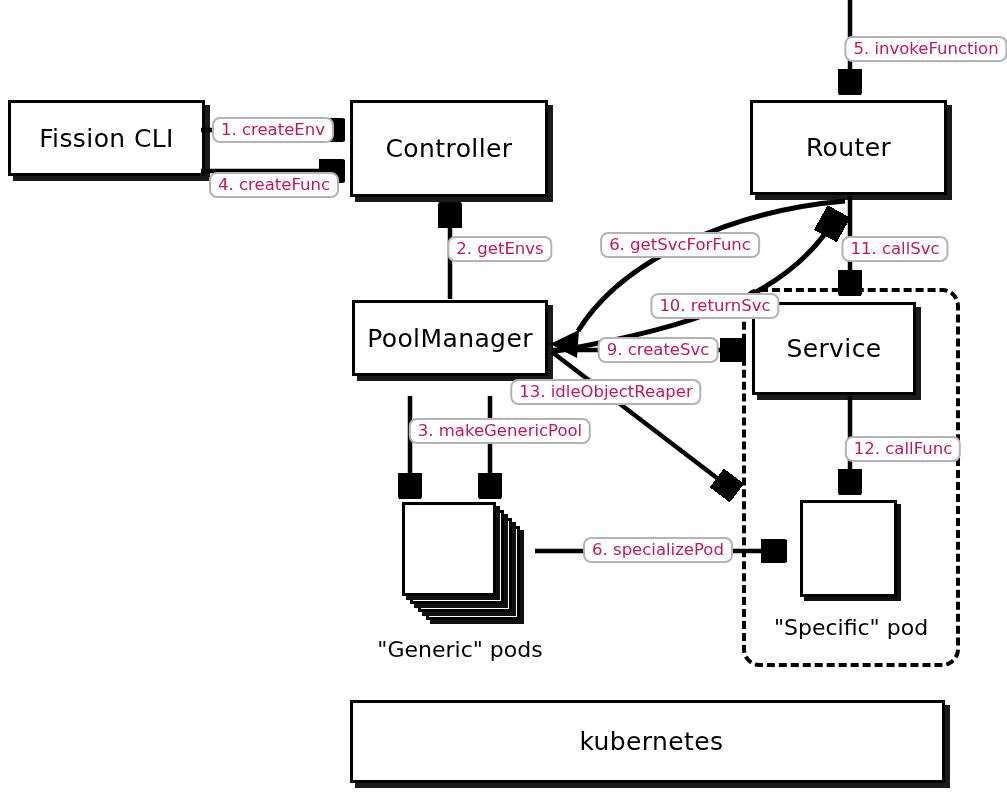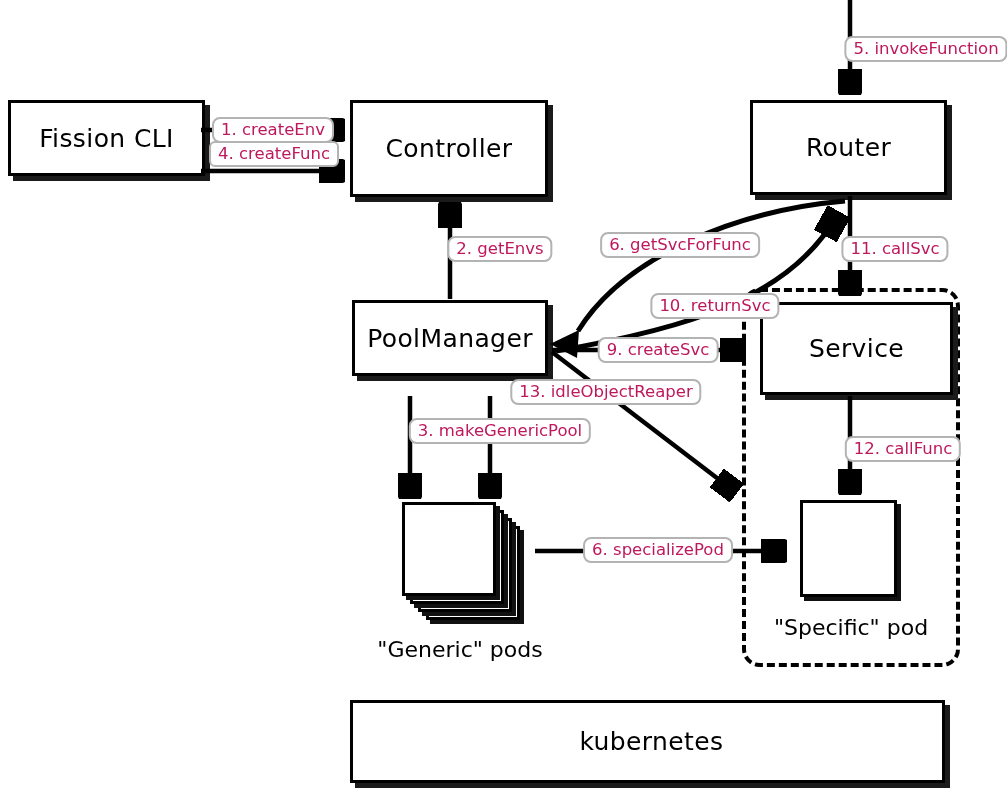--- a/index.html
+++ b/index.html
@@ -47,21 +47,21 @@
   </div>
   <div class="node" style="left:350px;top:100px;width:198px;height:97px;">
     <span>Controller</span>
   </div>
   <div class="node" style="left:750px;top:100px;width:197px;height:95px;">
     <span>Router</span>
   </div>
   <div class="node" style="left:352px;top:300px;width:196px;height:76px;">
     <span>PoolManager</span>
   </div>
-  <div class="node" style="left:752px;top:302px;width:193px;height:93px;margin-left:8px;">
+  <div class="node" style="left:752px;top:302px;width:164px;height:93px;">
     <span>Service</span>
   </div>
   <div class="node" style="left:350px;top:700px;width:595px;height:83px;padding-left:8px;">
     <span>kubernetes</span>
   </div>
 
   <div class="pod" style="left:426px;top:526px;width:94px;height:94px;"></div>
   <div class="pod" style="left:418px;top:518px;width:94px;height:94px;"></div>
   <div class="pod" style="left:410px;top:510px;width:94px;height:94px;"></div>
   <div class="pod" style="left:402px;top:502px;width:94px;height:94px;"></div>
@@ -84,21 +84,21 @@
     <path d="M850,396 V491" marker-end="url(#ah)"></path>
     <path d="M552,350 H742" marker-end="url(#ah)"></path>
     <path d="M535,551 H783" marker-end="url(#ah)"></path>
     <path d="M552,352 L734,491" marker-end="url(#ah)"></path>
     <path class="curve" d="M845,201 C740,210 625,255 578,331"></path>
     <path class="curve" d="M556,351 C680,330 790,300 837,215" marker-end="url(#ah)"></path>
     <polygon points="550,344 579,330 577,358" fill="#000" stroke="none"></polygon>
   </svg>
 
   <div class="elabel" style="left:273px;top:130px;">1. createEnv</div>
-  <div class="elabel" style="left:274px;top:154px;border-radius:6px;">4. createFunc</div>
+  <div class="elabel" style="left:274px;top:185px;">4. createFunc</div>
   <div class="elabel" style="left:500px;top:249px;">2. getEnvs</div>
   <div class="elabel" style="left:926px;top:49px;">5. invokeFunction</div>
   <div class="elabel" style="left:680px;top:245px;">6. getSvcForFunc</div>
   <div class="elabel" style="left:715px;top:306px;">10. returnSvc</div>
   <div class="elabel" style="left:895px;top:249px;">11. callSvc</div>
   <div class="elabel" style="left:658px;top:350px;">9. createSvc</div>
   <div class="elabel" style="left:606px;top:392px;">13. idleObjectReaper</div>
   <div class="elabel" style="left:500px;top:431px;">3. makeGenericPool</div>
   <div class="elabel" style="left:658px;top:550px;">6. specializePod</div>
   <div class="elabel" style="left:903px;top:449px;">12. callFunc</div>

